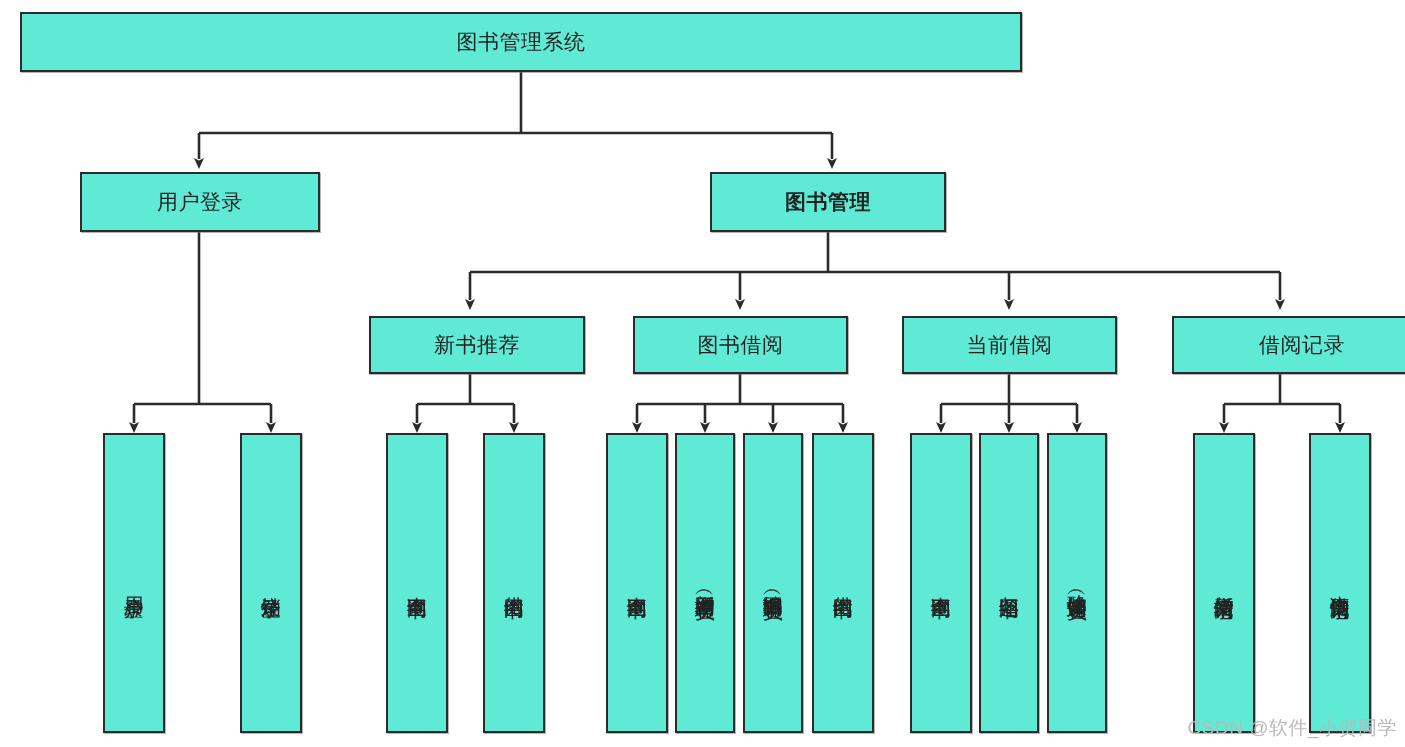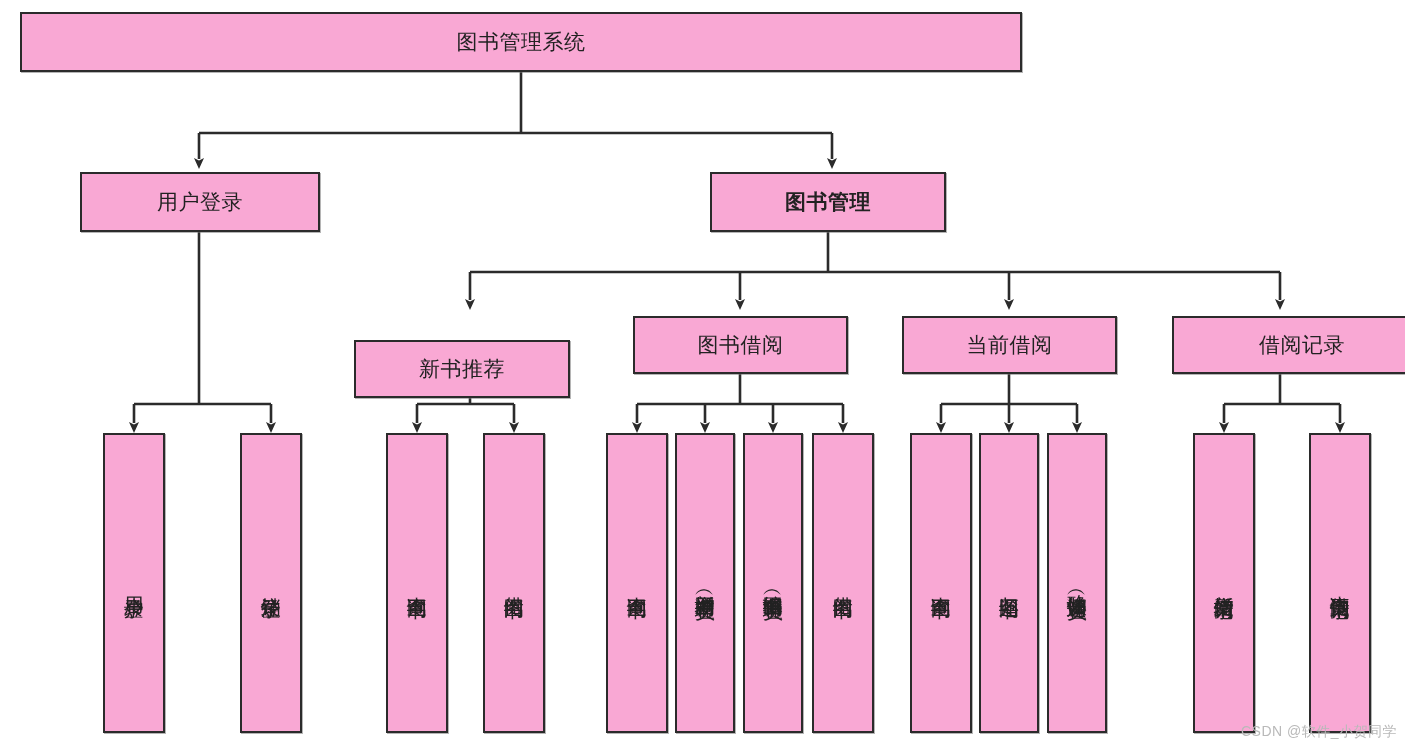--- a/index.html
+++ b/index.html
@@ -21,21 +21,21 @@
     position: absolute;
     left: 0;
     top: 0;
     width: 1405px;
     height: 747px;
     pointer-events: none;
   }
   .node {
     position: absolute;
     box-sizing: border-box;
-    background: #f9a8d4;
+    background: #5eead4;
     border: 2px solid #2b2b2b;
     box-shadow: 1px 1px 0 rgba(120,120,120,0.55);
     display: flex;
     align-items: center;
     justify-content: center;
     color: #222222;
   }
   .node-h {
     font-size: 21px;
     letter-spacing: 0.5px;
@@ -54,21 +54,21 @@
     line-height: 1.12;
     letter-spacing: 1px;
     text-align: center;
     max-height: 100%;
     white-space: normal;
   }
   .watermark {
     position: absolute;
     right: 8px;
     bottom: 6px;
-    font-size: 14px;
+    font-size: 19px;
     color: #b9b9b9;
     white-space: nowrap;
     letter-spacing: 0.5px;
   }
 </style>
 </head>
 <body>
 
 <div id="diagram-root">
 
@@ -127,21 +127,21 @@
   </div>
 
   <div class="node node-h" style="left:80px; top:172px; width:240px; height:60px;">
     <span class="node-label">用户登录</span>
   </div>
 
   <div class="node node-h" style="left:710px; top:172px; width:236px; height:60px;font-weight:bold;">
     <span class="node-label">图书管理</span>
   </div>
 
-  <div class="node node-h" style="left:354px; top:316px; width:216px; height:58px;margin-top:24px;">
+  <div class="node node-h" style="left:369px; top:316px; width:216px; height:58px;">
     <span class="node-label">新书推荐</span>
   </div>
 
   <div class="node node-h" style="left:902px; top:316px; width:215px; height:58px;">
     <span class="node-label">当前借阅</span>
   </div>
 
   <div class="node node-h" style="left:633px; top:316px; width:215px; height:58px;">
     <span class="node-label">图书借阅</span>
   </div>

